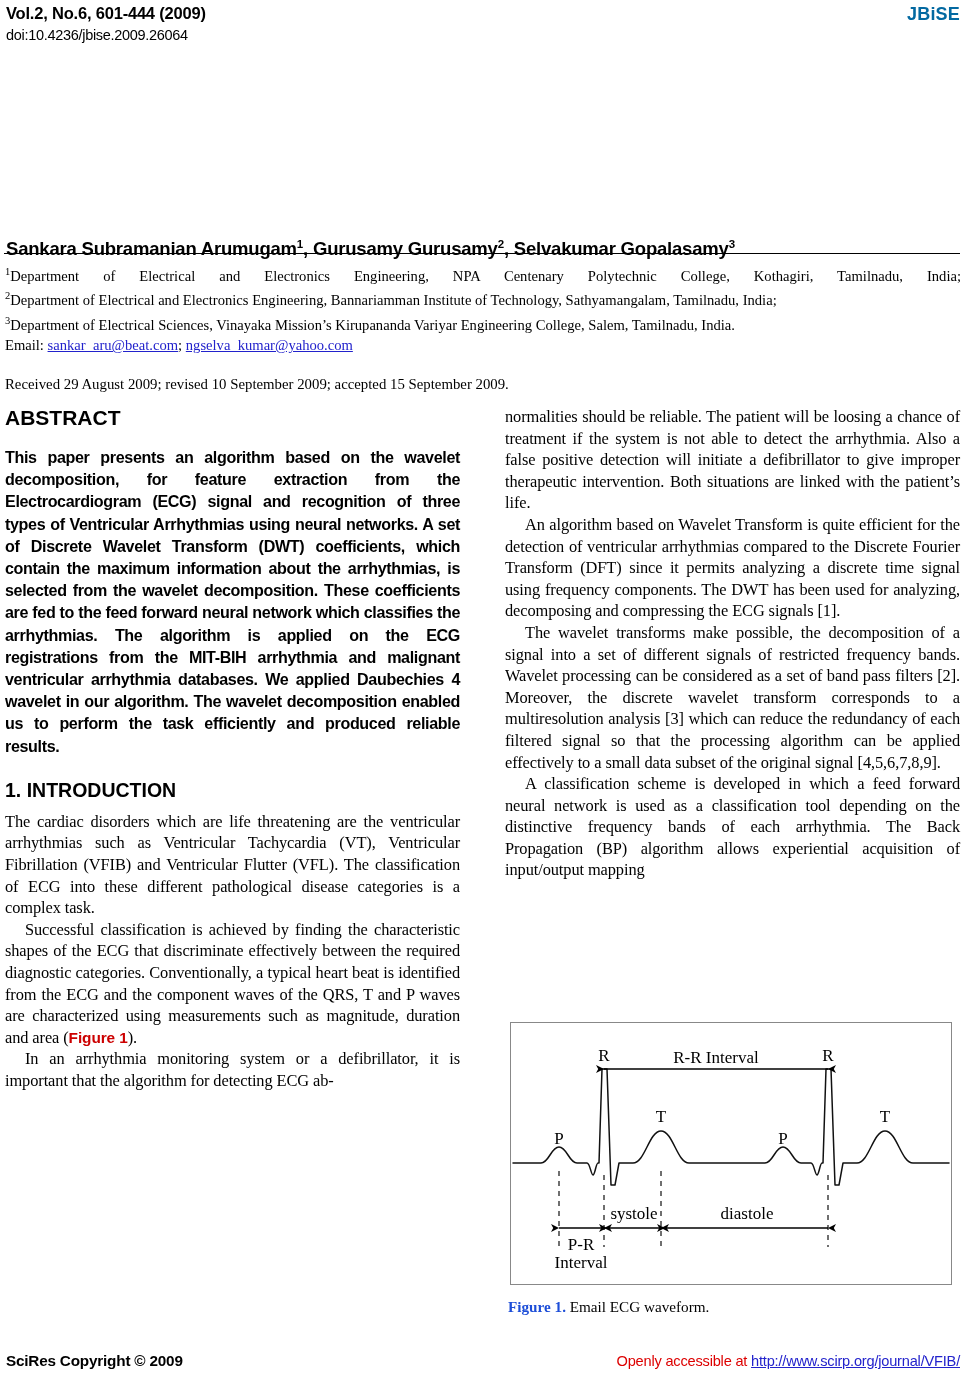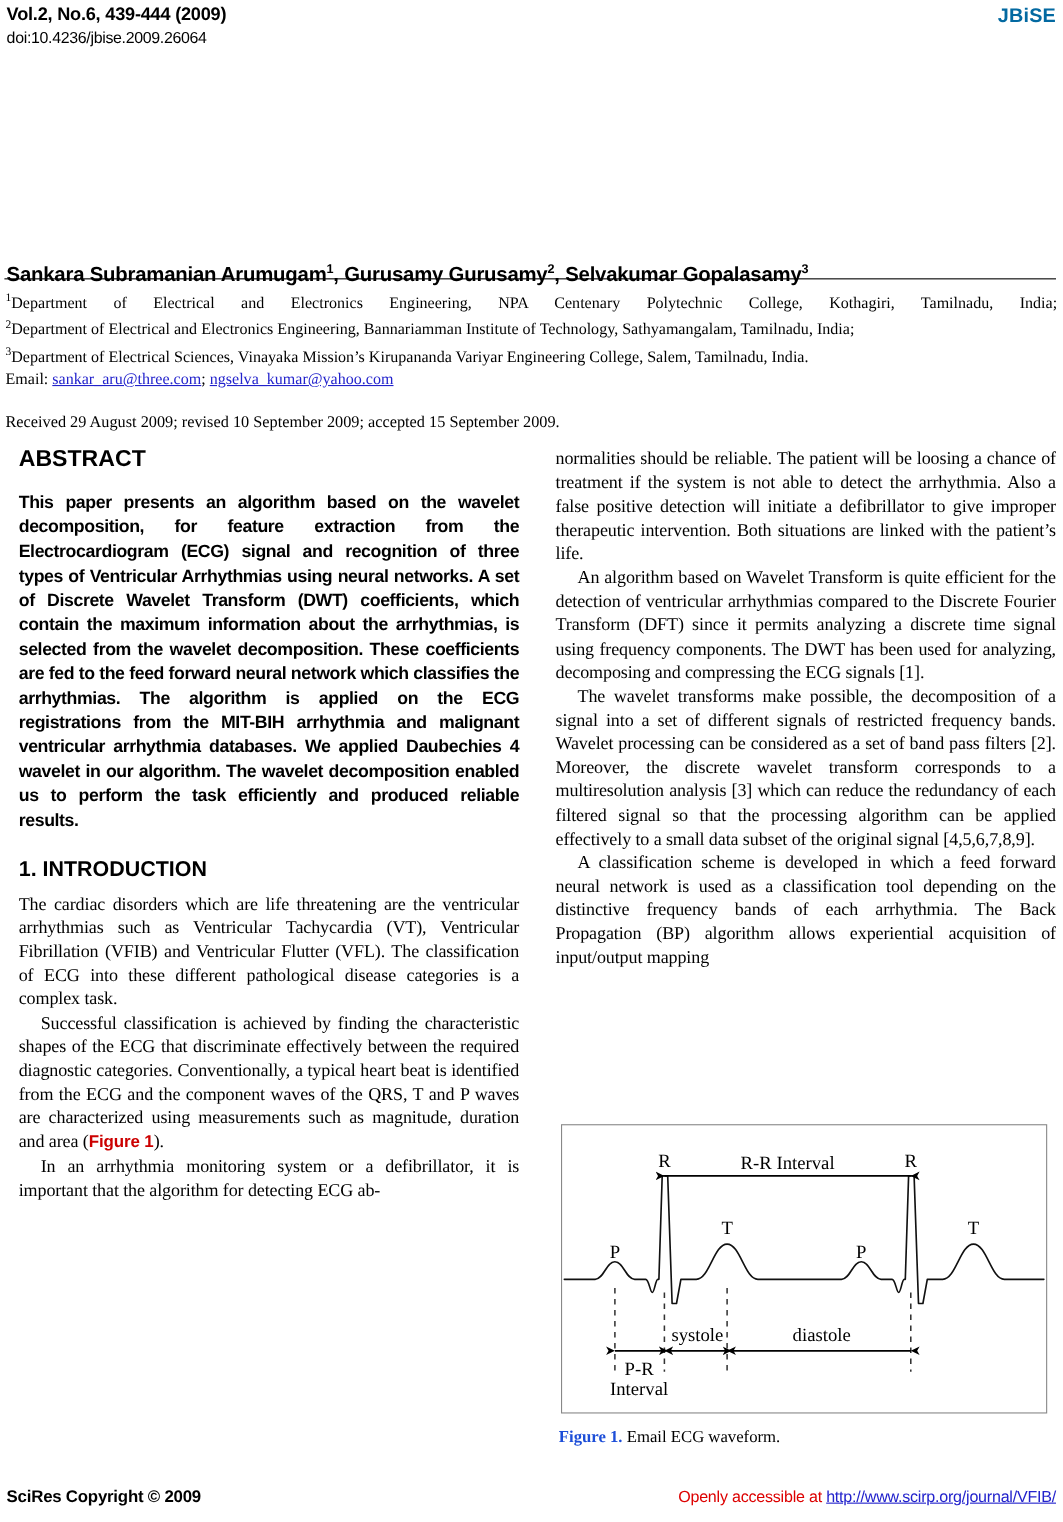--- a/index.html
+++ b/index.html
@@ -110,21 +110,20 @@
     position: absolute;
     left: 5px; top: 376px;
     font-size: 14.8px;
   }
 
   
   .col-left {
     position: absolute;
     left: 5px; top: 406px;
     width: 455px;
-    margin-left: 12px;
   }
   .col-right {
     position: absolute;
     left: 505px; top: 406px;
     width: 455px;
   }
 
   h2.abstract-head {
     margin: 0 0 16px 0;
     font-family: "Liberation Sans", sans-serif;
@@ -224,36 +223,36 @@
     text-decoration: underline;
   }
 </style>
 </head>
 <body>
 
 <div class="page">
 
   <div class="runhead">
     <div class="runhead-row">
-      <div class="runhead-vol">Vol.2, No.6, 439-444 (2009)</div>
+      <div class="runhead-vol">Vol.2, No.6, 601-444 (2009)</div>
       <div class="runhead-journal">JBiSE</div>
     </div>
     <div class="runhead-doi">doi:10.4236/jbise.2009.26064</div>
   </div>
 
 
   <div class="authors"><span>Sankara Subramanian Arumugam</span><sup>1</sup><span>, </span><span>Gurusamy Gurusamy</span><sup>2</sup><span>, </span><span>Selvakumar Gopalasamy</span><sup>3</sup></div>
 
   <div class="rule"></div>
 
   <div class="affil">
     <div class="line"><sup>1</sup><span>Department of Electrical and Electronics Engineering, NPA Centenary Polytechnic College, Kothagiri, Tamilnadu, India;</span></div>
     <div class="line noj"><sup>2</sup><span>Department of Electrical and Electronics Engineering, Bannariamman Institute of Technology, Sathyamangalam, Tamilnadu, India;</span></div>
     <div class="line noj"><sup>3</sup><span>Department of Electrical Sciences, Vinayaka Mission’s Kirupananda Variyar Engineering College, Salem, Tamilnadu, India.</span></div>
-    <div class="email-line"><span>Email: </span><a class="email-link" href="#">sankar_aru@three.com</a><span>; </span><a class="email-link" href="#">ngselva_kumar@yahoo.com</a></div>
+    <div class="email-line"><span>Email: </span><a class="email-link" href="#">sankar_aru@beat.com</a><span>; </span><a class="email-link" href="#">ngselva_kumar@yahoo.com</a></div>
   </div>
 
   <div class="received">Received 29 August 2009; revised 10 September 2009; accepted 15 September 2009.</div>
 
   <div class="col-left">
     <h2 class="abstract-head">ABSTRACT</h2>
     <p class="abstract-body">This paper presents an algorithm based on the wavelet decomposition, for feature extraction from the Electrocardiogram (ECG) signal and recognition of three types of Ventricular Arrhythmias using neural networks. A set of Discrete Wavelet Transform (DWT) coefficients, which contain the maximum information about the arrhythmias, is selected from the wavelet decomposition. These coefficients are fed to the feed forward neural network which classifies the arrhythmias. The algorithm is applied on the ECG registrations from the MIT-BIH arrhythmia and malignant ventricular arrhythmia databases. We applied Daubechies 4 wavelet in our algorithm. The wavelet decomposition enabled us to perform the task efficiently and produced reliable results.</p>
 
     <h2 class="section-head">1. INTRODUCTION</h2>
     <p class="body">The cardiac disorders which are life threatening are the ventricular arrhythmias such as Ventricular Tachycardia (VT), Ventricular Fibrillation (VFIB) and Ventricular Flutter (VFL). The classification of ECG into these different pathological disease categories is a complex task.</p>

